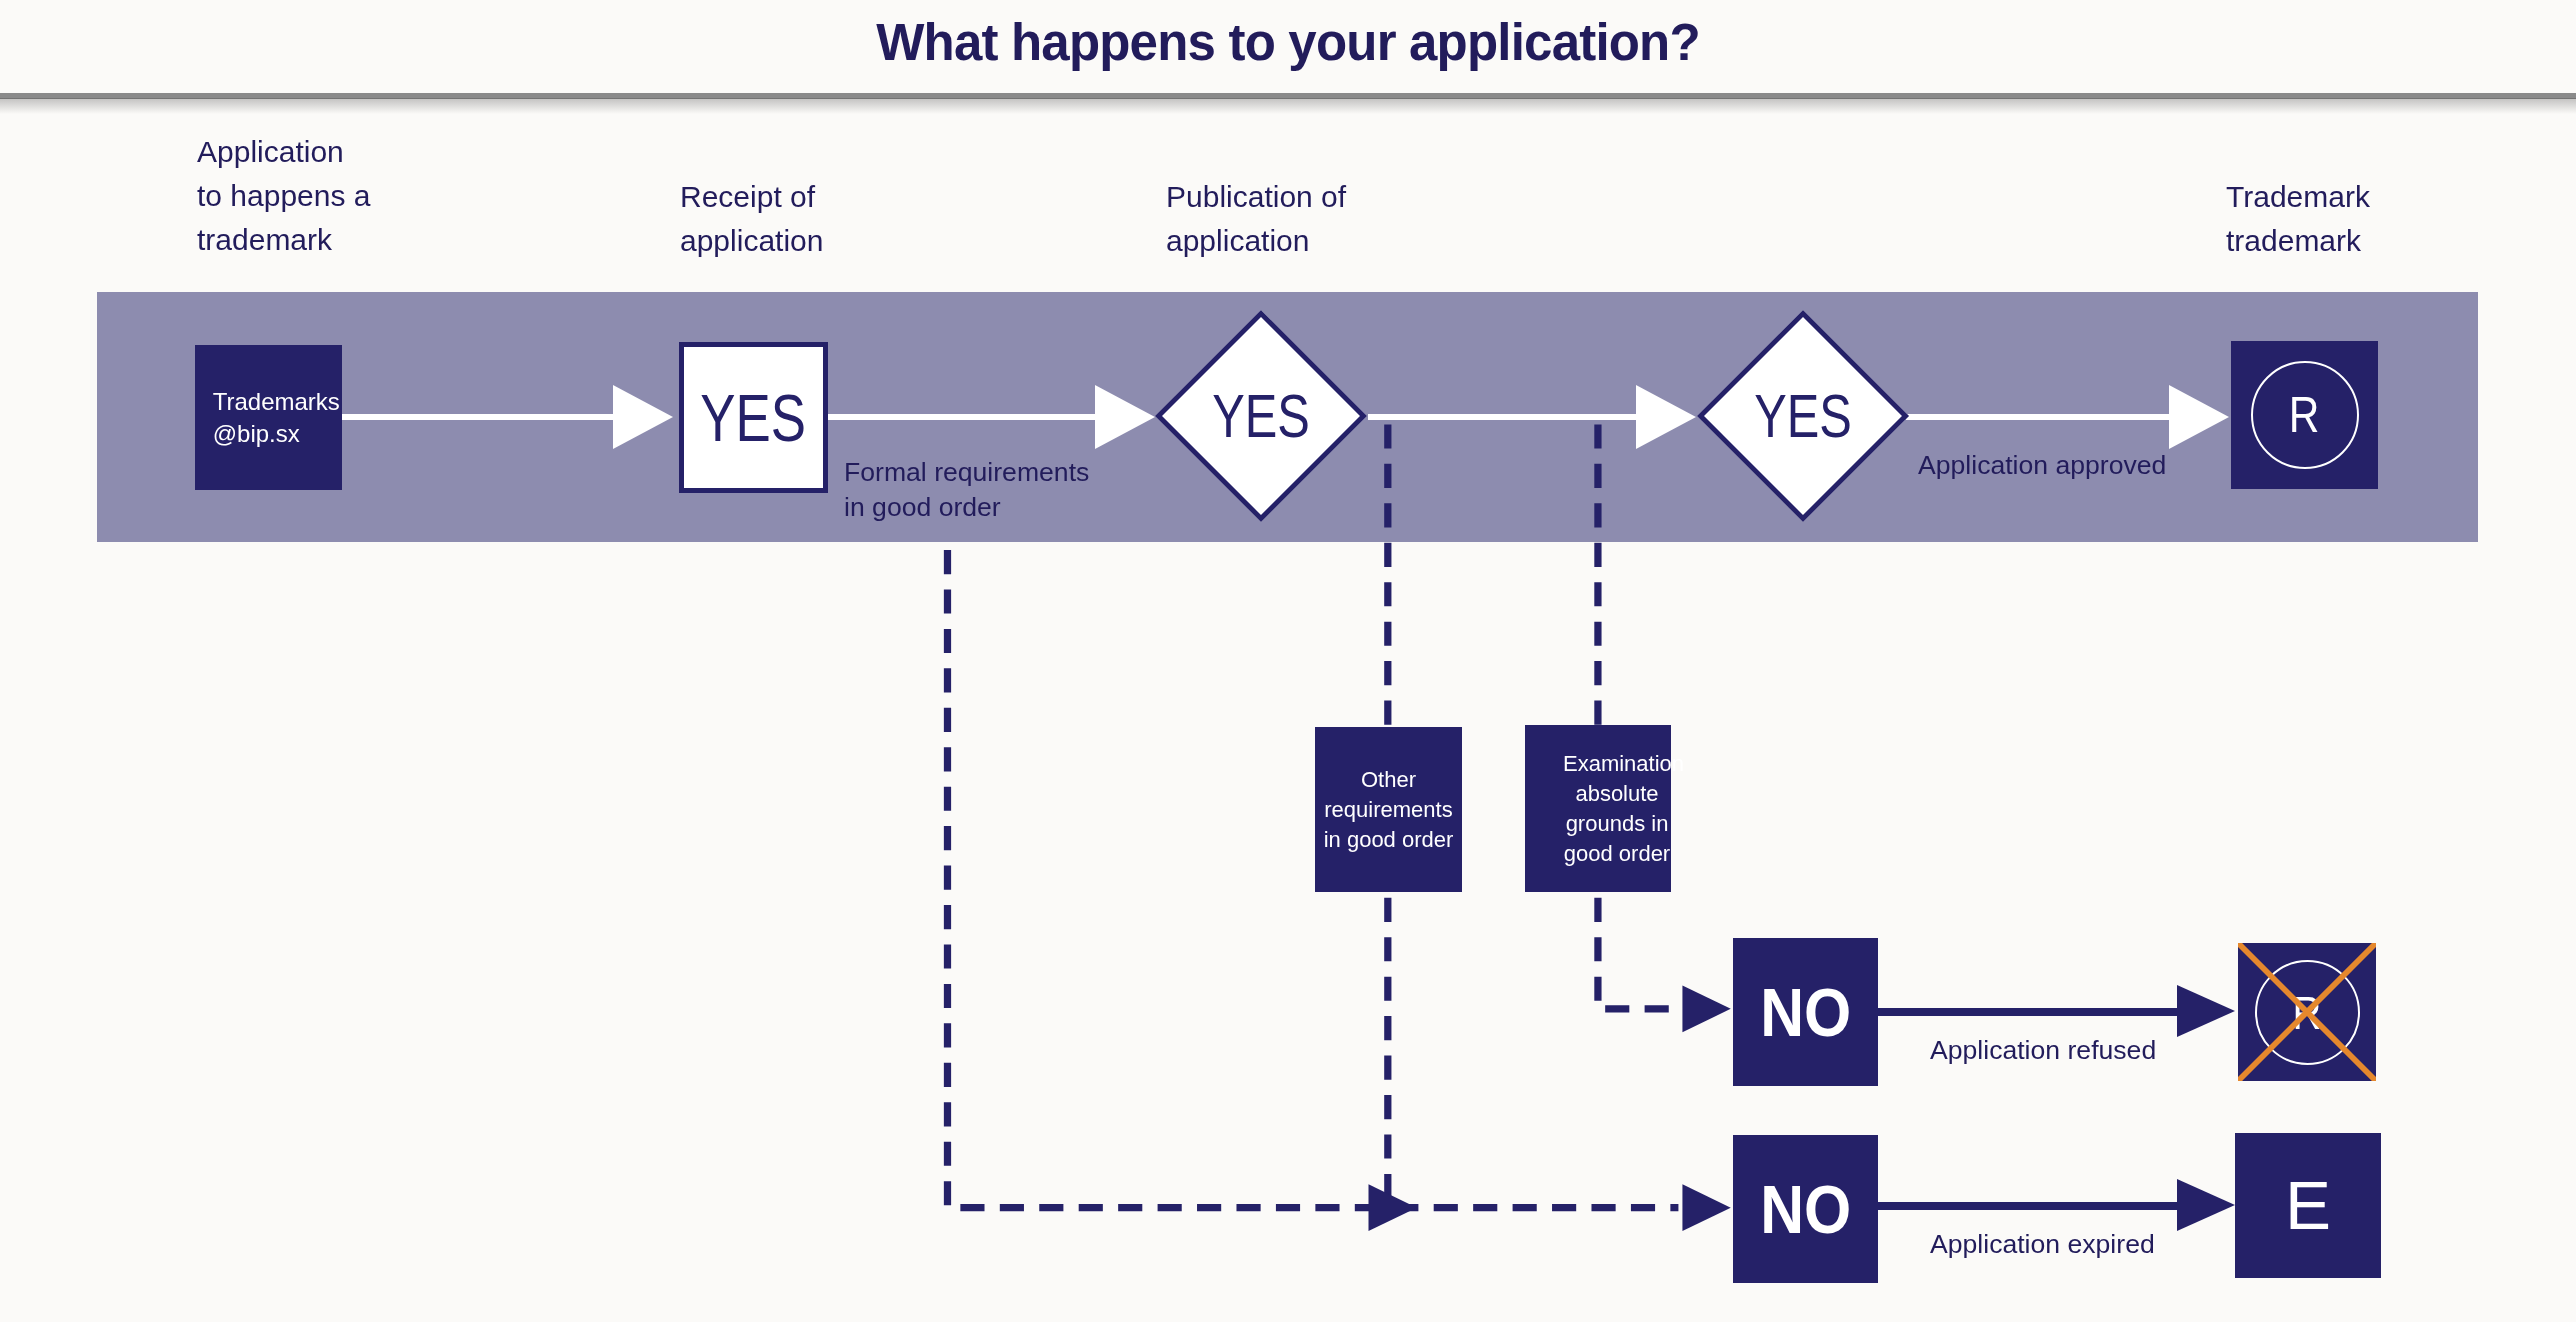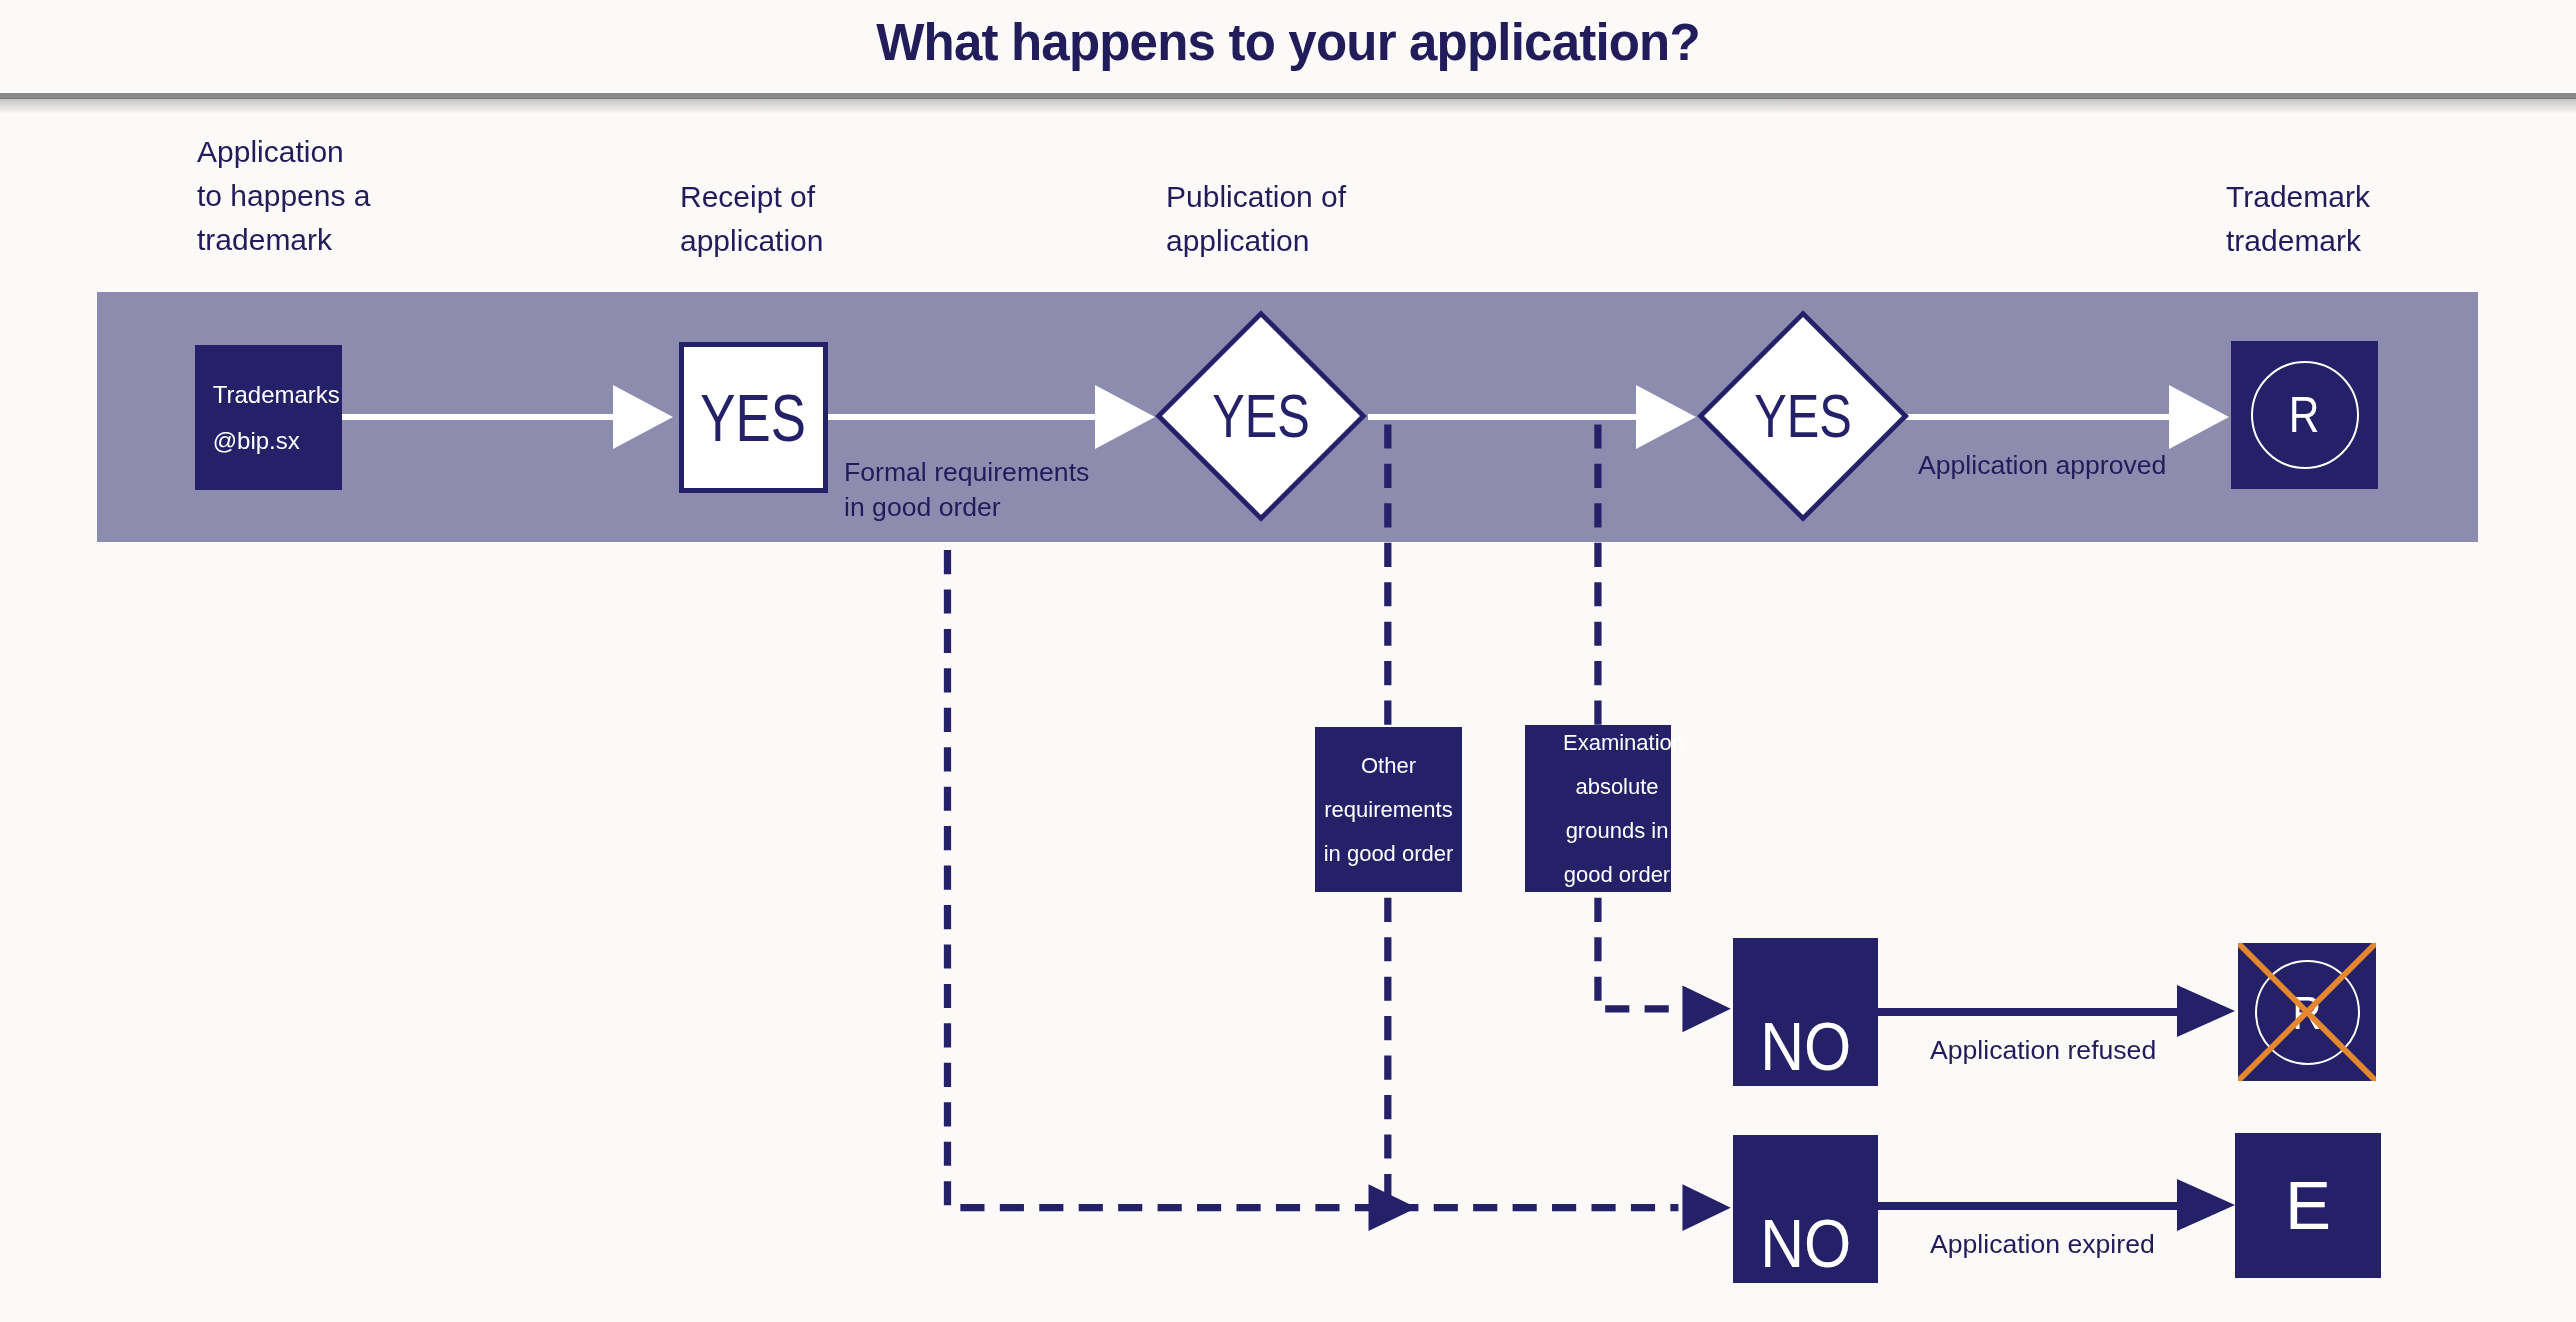--- a/index.html
+++ b/index.html
@@ -42,40 +42,40 @@
   .whead{position:absolute;width:0;height:0;top:385px;
     border-top:32px solid transparent;border-bottom:32px solid transparent;
     border-left:60px solid var(--white);}
   
   .nline{position:absolute;height:8px;background:var(--navy);left:1877px;width:301px;}
   .nhead{position:absolute;width:0;height:0;left:2177px;
     border-top:26.6px solid transparent;border-bottom:26.6px solid transparent;
     border-left:58px solid var(--navy);}
   
   .nbox{position:absolute;background:var(--navy);color:var(--white);
-    display:flex;flex-direction:column;justify-content:center;gap:14px;}
+    display:flex;flex-direction:column;justify-content:center;}
   .nbox span{display:block;}
   .startbox{left:195px;top:345px;width:147px;height:145px;
     padding-left:17.7px;font-size:24px;line-height:32px;}
   .lblbox{font-size:22px;line-height:30px;text-align:center;}
   .box-other{left:1315px;top:727px;width:147px;height:165px;}
   .box-exam{left:1525px;top:725px;width:146px;height:167px;padding-left:38px;}
   
   .yes-square{position:absolute;left:679px;top:342px;width:149px;height:151px;
     background:var(--white);border:5.6px solid var(--navy);
     display:flex;align-items:center;justify-content:center;}
   .big-navy{color:var(--navy);font-size:66px;transform:scaleX(.8);white-space:nowrap;}
   
   .diamond{position:absolute;width:150px;height:150px;background:var(--white);
     border:5.6px solid var(--navy);transform:rotate(45deg);}
   .diamond-label{position:absolute;width:150px;height:150px;
     display:flex;align-items:center;justify-content:center;}
   .diamond-label .big-navy{font-size:61px;}
   
-  .nobox{justify-content:flex-end;align-items:center;font-size:69px;}
+  .nobox{justify-content:center;align-items:center;font-size:69px;font-weight:bold;}
   .nobox .scale{transform:scaleX(.88);}
   .no1{left:1733px;top:938px;width:145px;height:148px;}
   .no2{left:1733px;top:1135px;width:145px;height:148px;}
   
   .rbox{left:2231px;top:341px;width:147px;height:148px;align-items:center;}
   .circle{width:108px;height:108px;border:2.4px solid var(--white);border-radius:50%;
     display:flex;align-items:center;justify-content:center;}
   .circle .sym{font-size:50px;color:var(--white);transform:scaleX(.85);}
   .crossbox{left:2238px;top:943px;width:138px;height:138px;align-items:center;position:absolute;}
   .crossbox .circle{width:105px;height:105px;}

